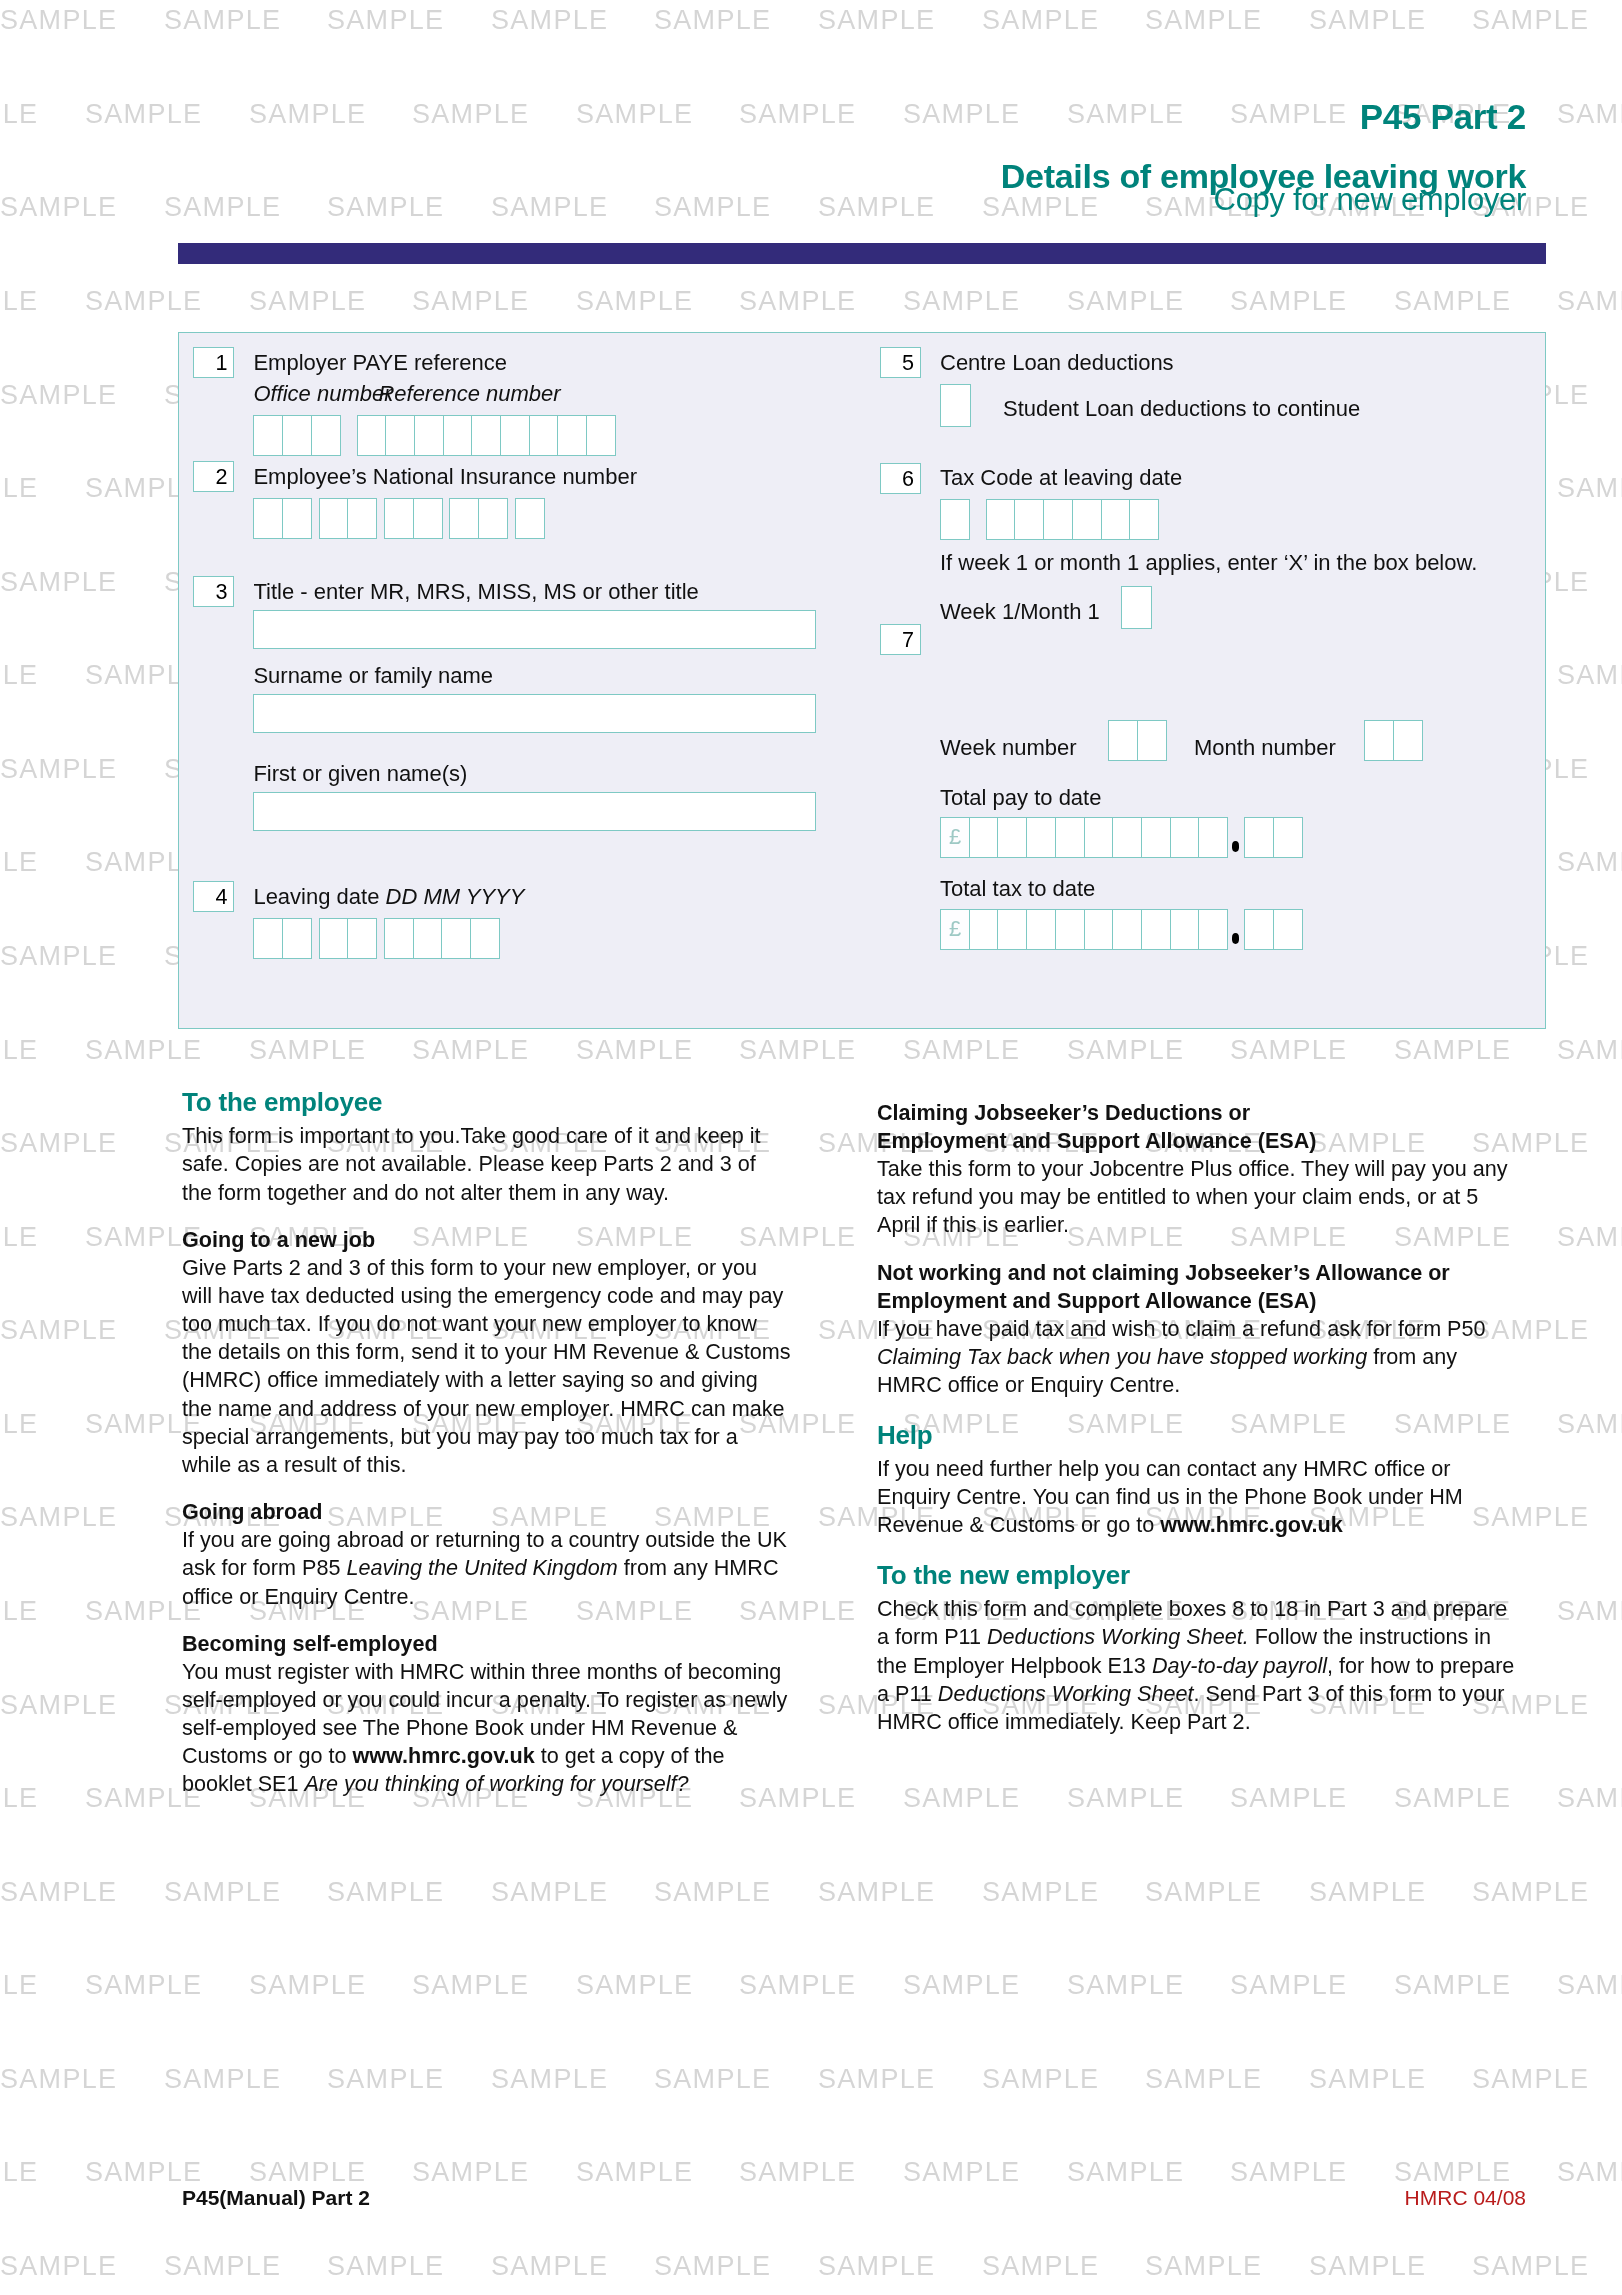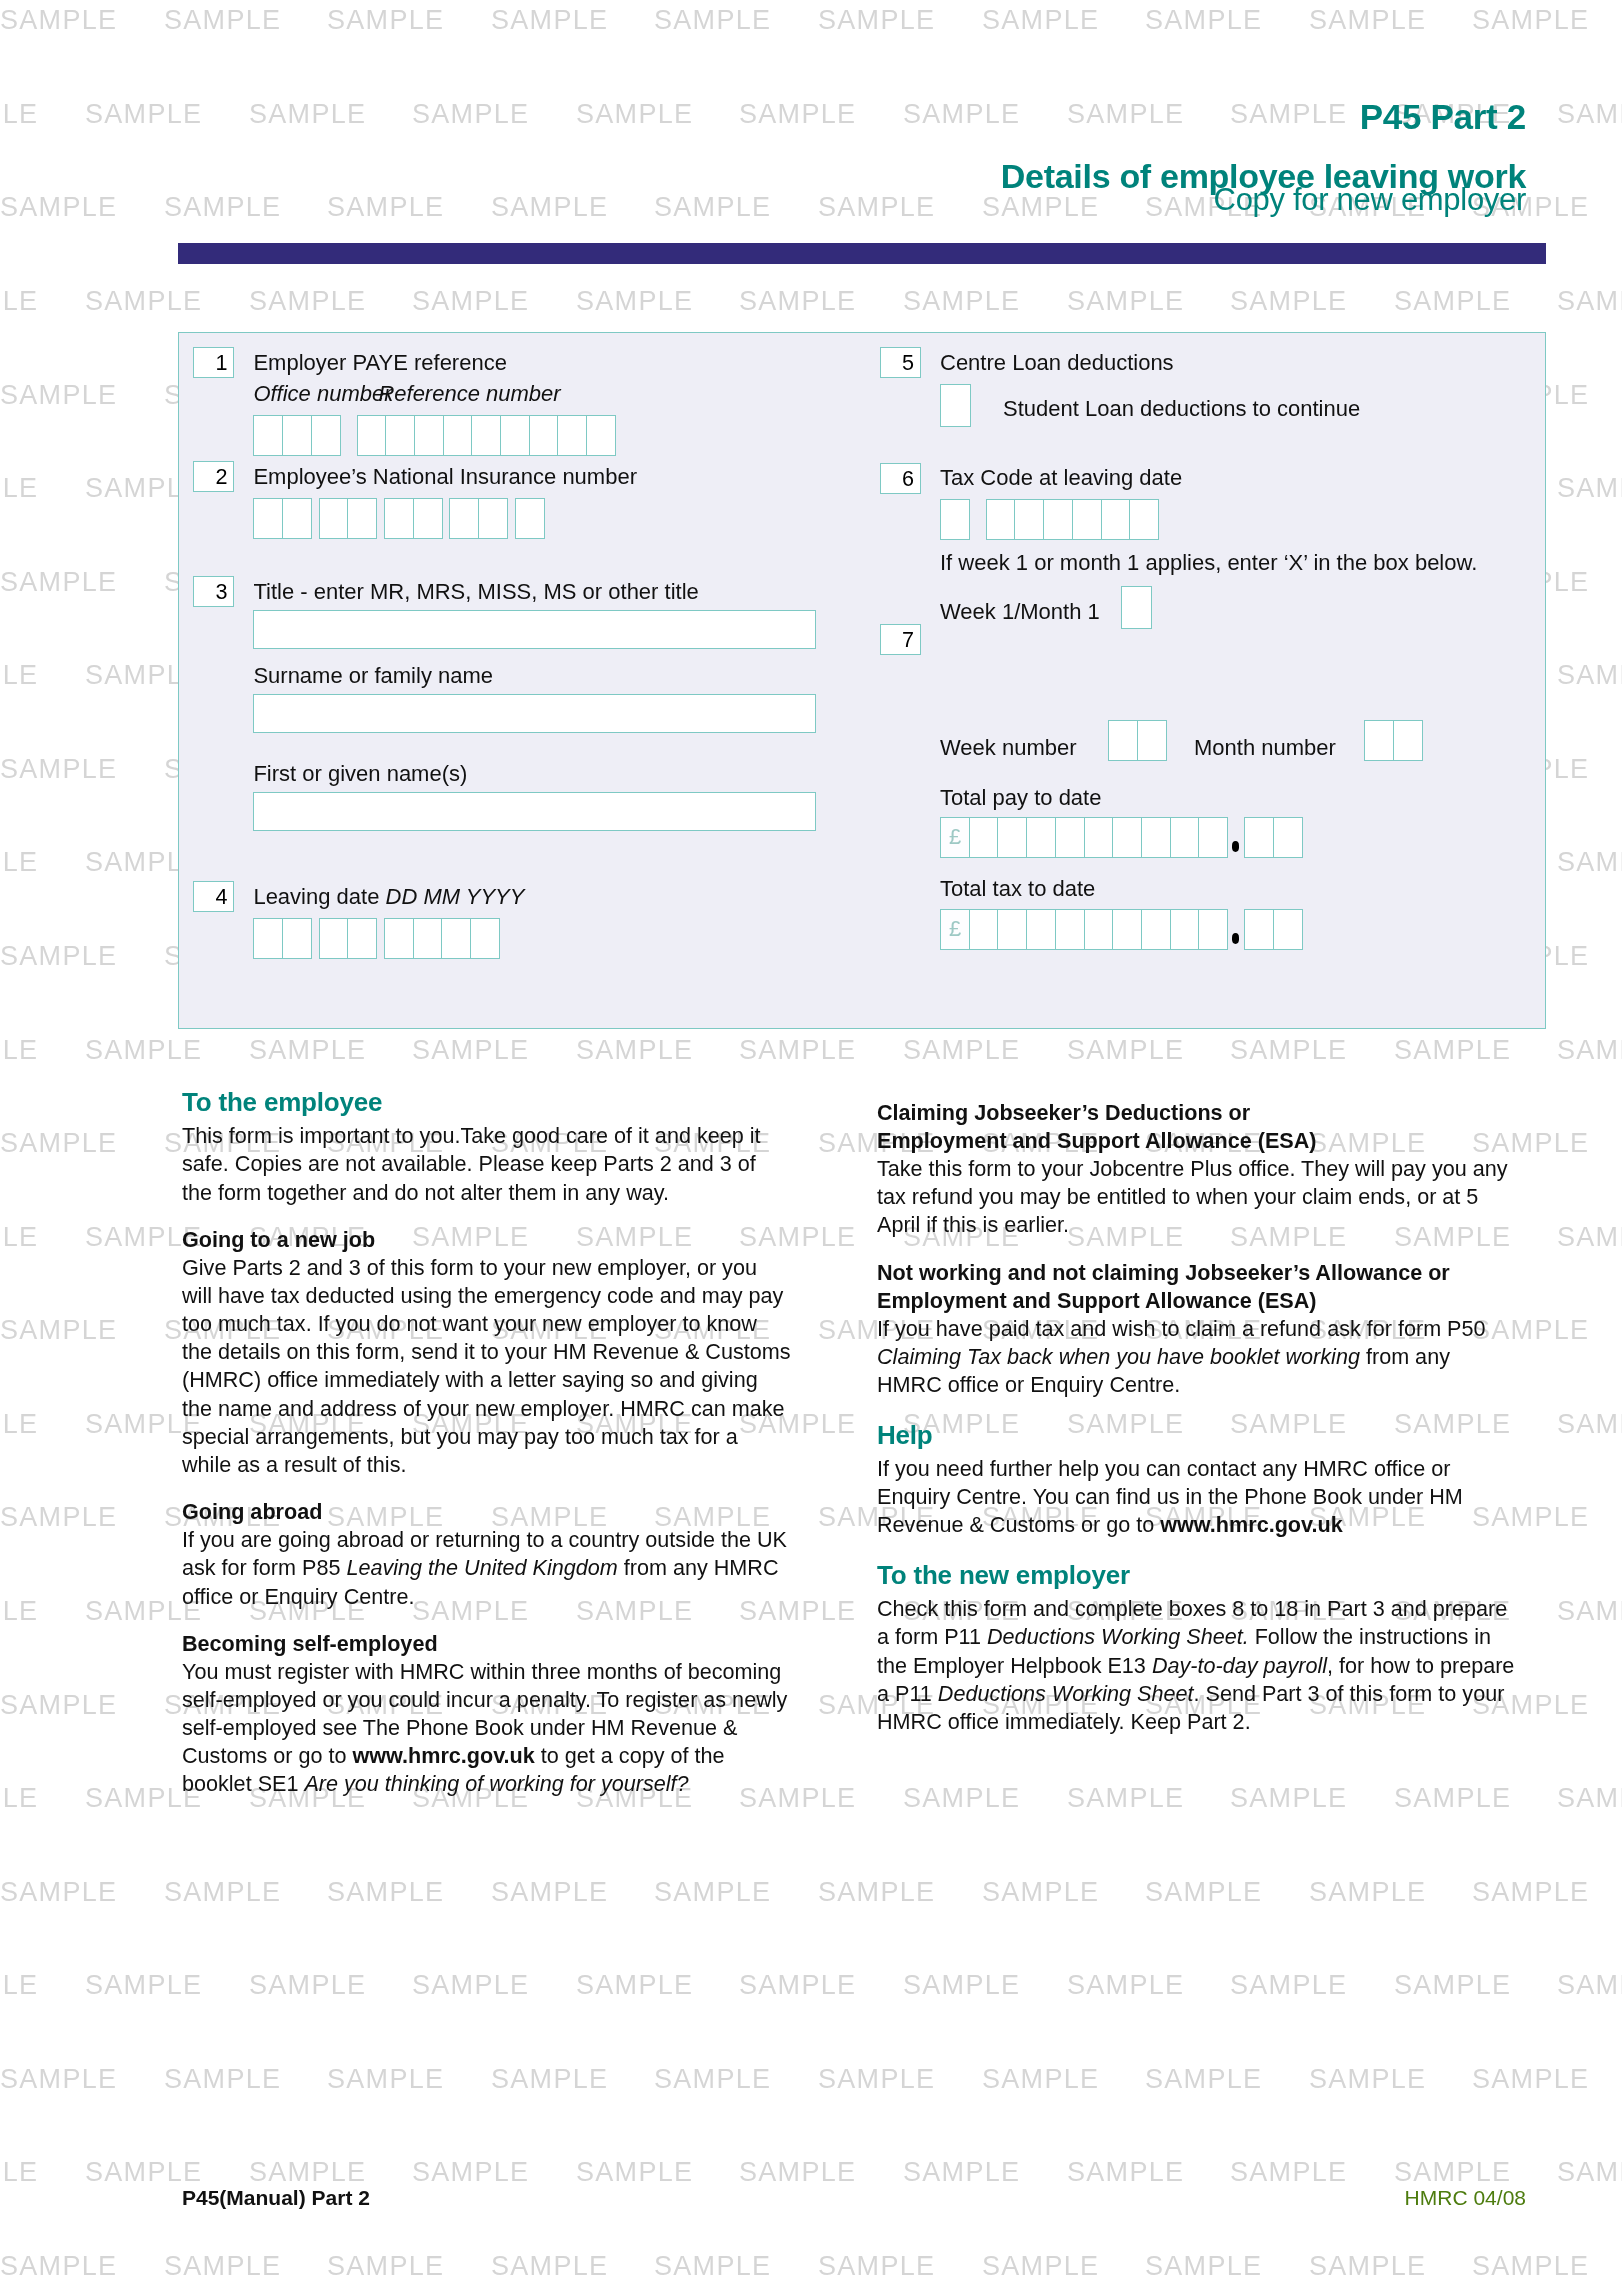--- a/index.html
+++ b/index.html
@@ -87,21 +87,21 @@
   .h-bold.first{margin-top:0;}
   .p{margin:0 0 0 0;}
   .sp{height:19.6px;}
   em{font-style:italic;}
   b{font-weight:bold;}
 
   
   #foot-l{position:absolute;left:182px;top:2186px;font-size:21px;
           font-weight:bold;color:#111;}
   #foot-r{position:absolute;right:97px;top:2186px;font-size:21px;
-          color:#4d7c0f;}
+          color:#b91c1c;}
 </style>
 </head>
 <body>
 
 <div id="watermark">
     <div class="wm" style="left: 0px; top: 5.2px;">SAMPLE</div>
     <div class="wm" style="left: 164px; top: 5.2px;">SAMPLE</div>
     <div class="wm" style="left: 327px; top: 5.2px;">SAMPLE</div>
     <div class="wm" style="left: 491px; top: 5.2px;">SAMPLE</div>
     <div class="wm" style="left: 654px; top: 5.2px;">SAMPLE</div>
@@ -558,21 +558,21 @@
     <p class="h-bold">Becoming self-employed</p>
     <p class="p"><span>You must register with HMRC within three months of becoming self-employed or you could incur a penalty. To register as newly self-employed see The Phone Book under HM Revenue &amp; Customs or go to </span><b>www.hmrc.gov.uk</b><span> to get a copy of the booklet SE1 </span><em>Are you thinking of working for yourself?</em></p>
   </div>
 
   <div class="bodycol" id="body-r">
     <p class="h-bold first">Claiming Jobseeker’s Deductions or</p>
     <p class="h-bold first" style="margin-top:0">Employment and Support Allowance (ESA)</p>
     <p class="p">Take this form to your Jobcentre Plus office. They will pay you any tax refund you may be entitled to when your claim ends, or at 5 April if this is earlier.</p>
     <p class="h-bold">Not working and not claiming Jobseeker’s Allowance or</p>
     <p class="h-bold first" style="margin-top:0">Employment and Support Allowance (ESA)</p>
-    <p class="p"><span>If you have paid tax and wish to claim a refund ask for form P50 </span><em>Claiming Tax back when you have booklet working</em><span> from any HMRC office or Enquiry Centre.</span></p>
+    <p class="p"><span>If you have paid tax and wish to claim a refund ask for form P50 </span><em>Claiming Tax back when you have stopped working</em><span> from any HMRC office or Enquiry Centre.</span></p>
     <div class="sp"></div>
     <p class="h-teal">Help</p>
     <p class="p"><span>If you need further help you can contact any HMRC office or Enquiry Centre. You can find us in the Phone Book under HM Revenue &amp; Customs or go to </span><b>www.hmrc.gov.uk</b></p>
     <div class="sp"></div>
     <p class="h-teal">To the new employer</p>
     <p class="p"><span>Check this form and complete boxes 8 to 18 in Part 3 and prepare a form P11 </span><em>Deductions Working Sheet.</em><span> Follow the instructions in the Employer Helpbook E13 </span><em>Day-to-day payroll</em><span>, for how to prepare a P11 </span><em>Deductions Working Sheet</em><span>. Send Part 3 of this form to your HMRC office immediately. Keep Part 2.</span></p>
   </div>
 
   <div id="foot-l">P45(Manual) Part 2</div>
   <div id="foot-r">HMRC 04/08</div>

